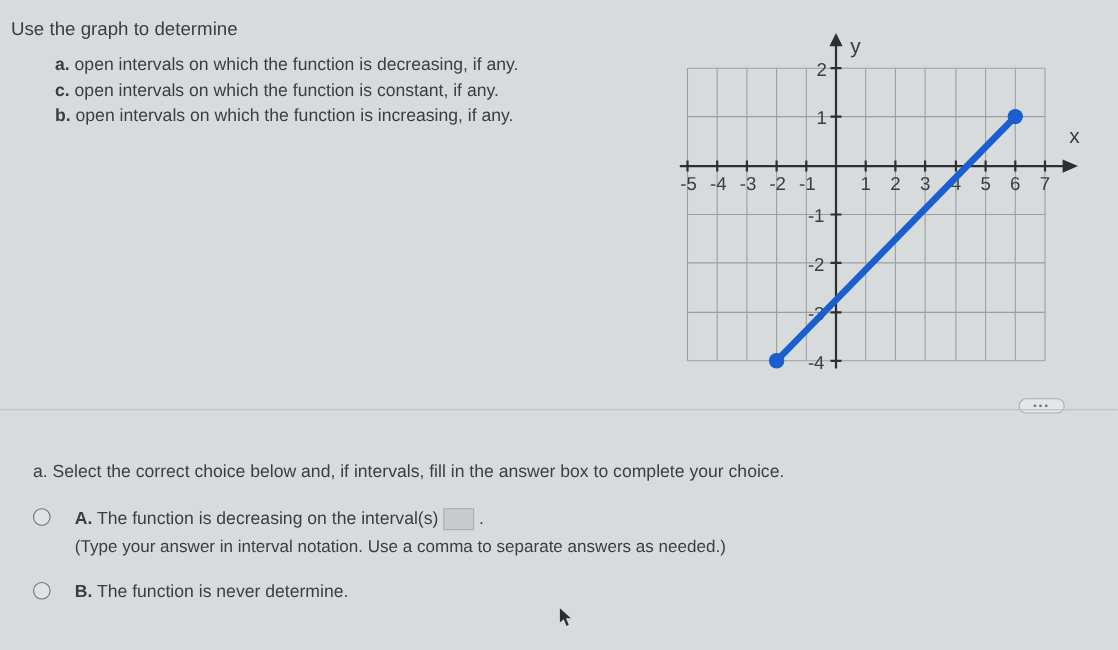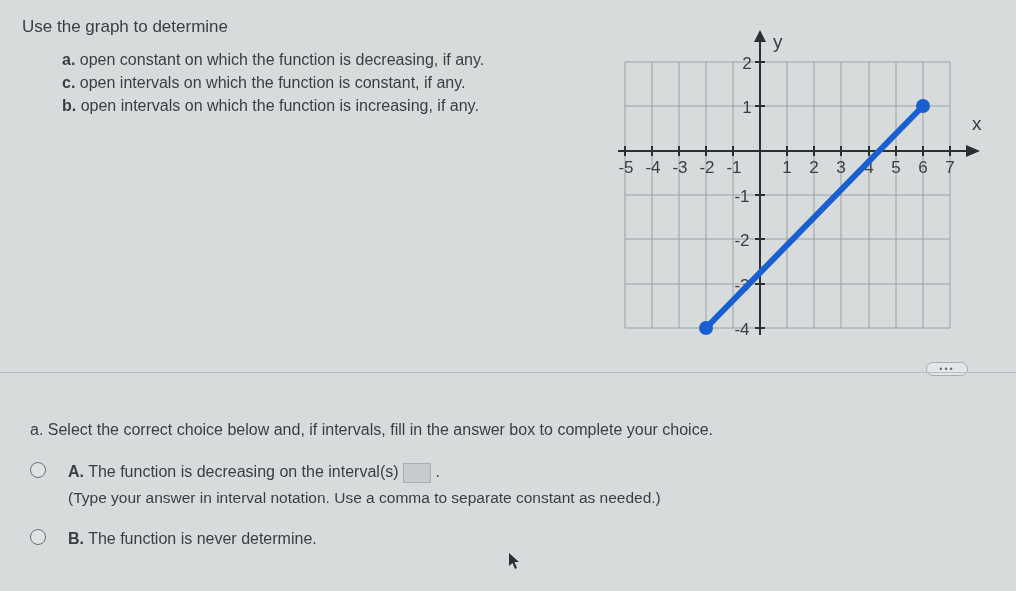--- a/index.html
+++ b/index.html
@@ -1,18 +1,18 @@
 <!DOCTYPE html>
 <html><head>
 <meta charset="utf-8">
 <style>
   * { box-sizing: border-box; margin: 0; padding: 0; }
   html, body { width: 1016px; height: 591px; font-family: Arial, Helvetica, sans-serif; background:#d8dbdc; color:#3a3e40; overflow:hidden; }
   body { position:relative; }
-  .page { padding: 14px 10px 10px 10px; margin-left: 12px; }
+  .page { padding: 14px 10px 10px 10px; }
   .stem { font-size: 17px; line-height: 1.5; }
   .sub { padding-left: 40px; margin-top: 8px; font-size: 16px; line-height: 1.45; }
   .sub .bold { font-weight: bold; }
   .divider { position:absolute; left:0; right:0; top:372px; border-top:1.5px solid #b7bcbe; }
   .question-area { position:absolute; left:30px; top:418px; right:20px; font-size:16px; line-height:1.5; }
   .choice { display:flex; align-items:flex-start; margin-top:18px; }
   .radio { width:16px; height:16px; border:1.7px solid #6b7173; border-radius:50%; margin-top:2px; flex:0 0 auto; background:#e0e3e4; }
   .clabel { margin-left:22px; }
   .clabel .bold { font-weight:bold; }
   .ans-box { display:inline-block; width:28px; height:20px; background:#c7cbcc; border:1px solid #a9afb1; vertical-align:middle; }
@@ -22,21 +22,21 @@
   .cursor { position:absolute; left:508px; top:552px; font-size:16px; color:#222; }
   .ellipsis { position:absolute; right:48px; top:362px; width:42px; height:14px; border:1px solid #a9afb1; border-radius:9px; background:#e4e7e8; display:flex; align-items:center; justify-content:center; font-size:9px; letter-spacing:2px; color:#6b7173; }
   svg text { font-family: Arial, Helvetica, sans-serif; fill:#3a3e40; }
 </style>
 </head>
 <body>
 
 <div class="page">
   <div class="stem">Use the graph to determine</div>
   <div class="sub">
-    <div><span class="bold">a.</span> <span>open constant on which the function is decreasing, if any.</span></div>
+    <div><span class="bold">a.</span> <span>open intervals on which the function is decreasing, if any.</span></div>
     <div><span class="bold">c.</span> <span>open intervals on which the function is constant, if any.</span></div>
     <div><span class="bold">b.</span> <span>open intervals on which the function is increasing, if any.</span></div>
   </div>
 </div>
 
 <div class="graph-wrap">
   <svg viewBox="0 0 380 325" width="380" height="325">
 
     <g stroke="#9aa0a2" stroke-width="1">
       <line x1="15" y1="32" x2="15" y2="298"></line>
@@ -129,21 +129,21 @@
     <span class="bold">a.</span>
     <span>Select the correct choice below and, if intervals, fill in the answer box to complete your choice.</span>
   </div>
 
   <div class="choice">
     <div class="radio"></div>
     <div class="clabel">
       <span class="bold">A.</span>
       <span>The function is decreasing on the interval(s)</span>
       <span class="ans-box"></span><span> .</span>
-      <div class="hint" style="margin-left:0">(Type your answer in interval notation. Use a comma to separate constant as needed.)</div>
+      <div class="hint" style="margin-left:0">(Type your answer in interval notation. Use a comma to separate answers as needed.)</div>
     </div>
   </div>
 
   <div class="choice">
     <div class="radio"></div>
     <div class="clabel">
       <span class="bold">B.</span>
       <span>The function is never determine.</span>
     </div>
   </div>

